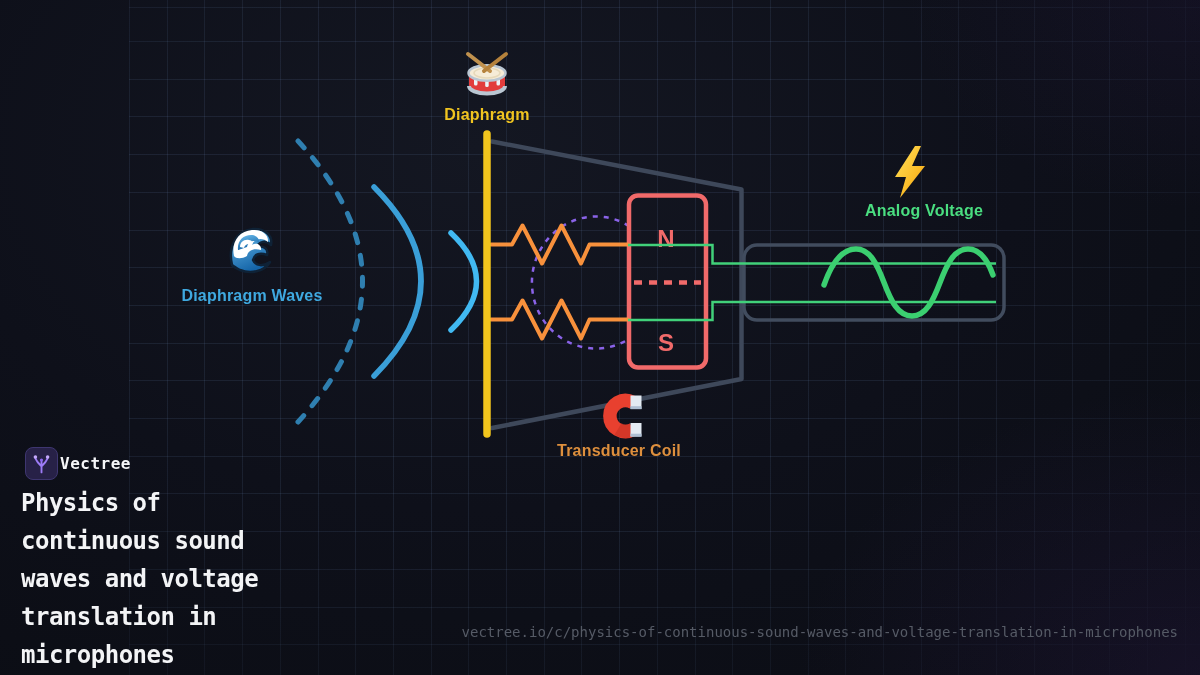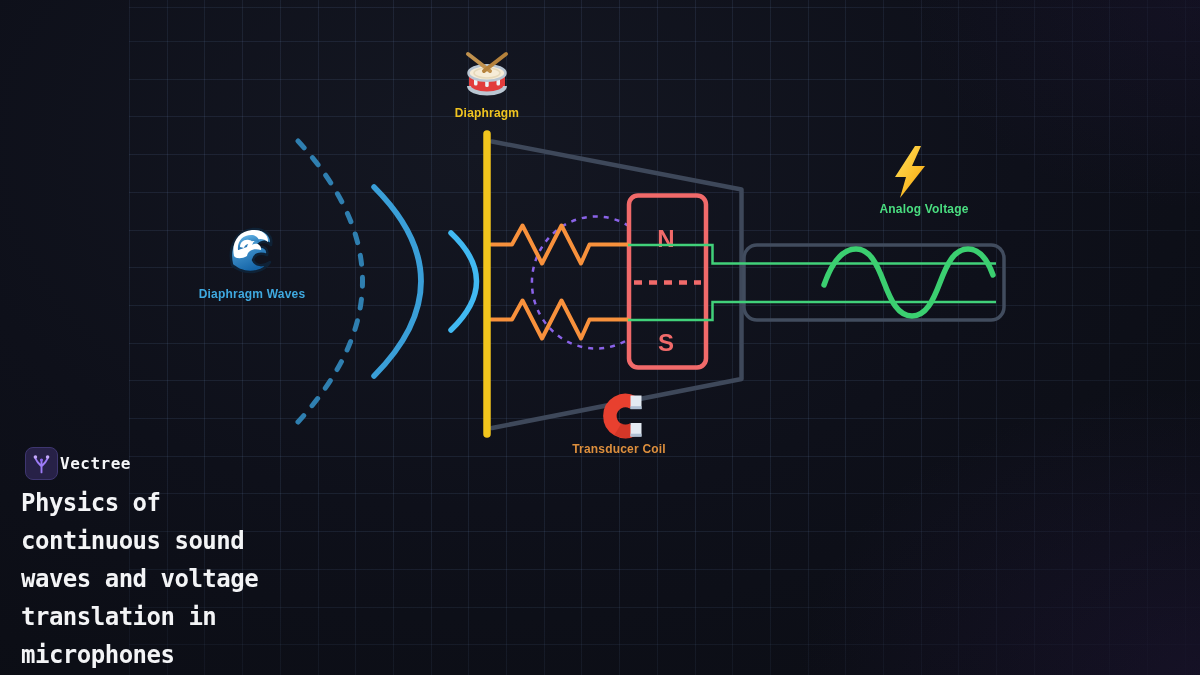--- a/index.html
+++ b/index.html
@@ -16,21 +16,21 @@
     background-image:
       repeating-linear-gradient(90deg, rgba(96,122,164,0.16) 0 1px, transparent 1px 37.7px),
       repeating-linear-gradient(0deg, rgba(96,122,164,0.16) 0 1px, transparent 1px 37.7px);
     background-position:0 0, 0 8px;
     -webkit-mask-image:radial-gradient(ellipse 960px 640px at 400px 260px, #000 45%, transparent 100%);
     mask-image:radial-gradient(ellipse 960px 640px at 400px 260px, #000 45%, transparent 100%);
   }
   svg.overlay{position:absolute;left:0;top:0;}
   .diagram-label{
     position:absolute;transform:translateX(-50%);
-    font-weight:bold;font-size:12px;letter-spacing:0.2px;white-space:nowrap;
+    font-weight:bold;font-size:16px;letter-spacing:0.2px;white-space:nowrap;
   }
   .label-diaphragm{left:487px;top:106px;color:#f0c420;}
   .label-acoustic{left:252px;top:287px;color:#3fa9e0;}
   .label-voltage{left:924px;top:202px;color:#4ade80;}
   .label-coil{left:619px;top:442px;color:#dd8f3d;}
   .brand{position:absolute;left:25px;top:447px;display:flex;align-items:center;gap:2px;}
   .brand-logo{
     width:33px;height:33px;border-radius:8px;background:#272147;
     border:1px solid #3e3670;box-sizing:border-box;
     display:flex;align-items:center;justify-content:center;
@@ -159,14 +159,15 @@
     </div>
     <div class="brand-name">Vectree</div>
   </div>
 
   <div class="page-title">Physics of
 continuous sound
 waves and voltage
 translation in
 microphones</div>
 
+  <div class="footer-url">vectree.io/c/physics-of-continuous-sound-waves-and-voltage-translation-in-microphones</div>
 
 </div>
 
 </body></html>

